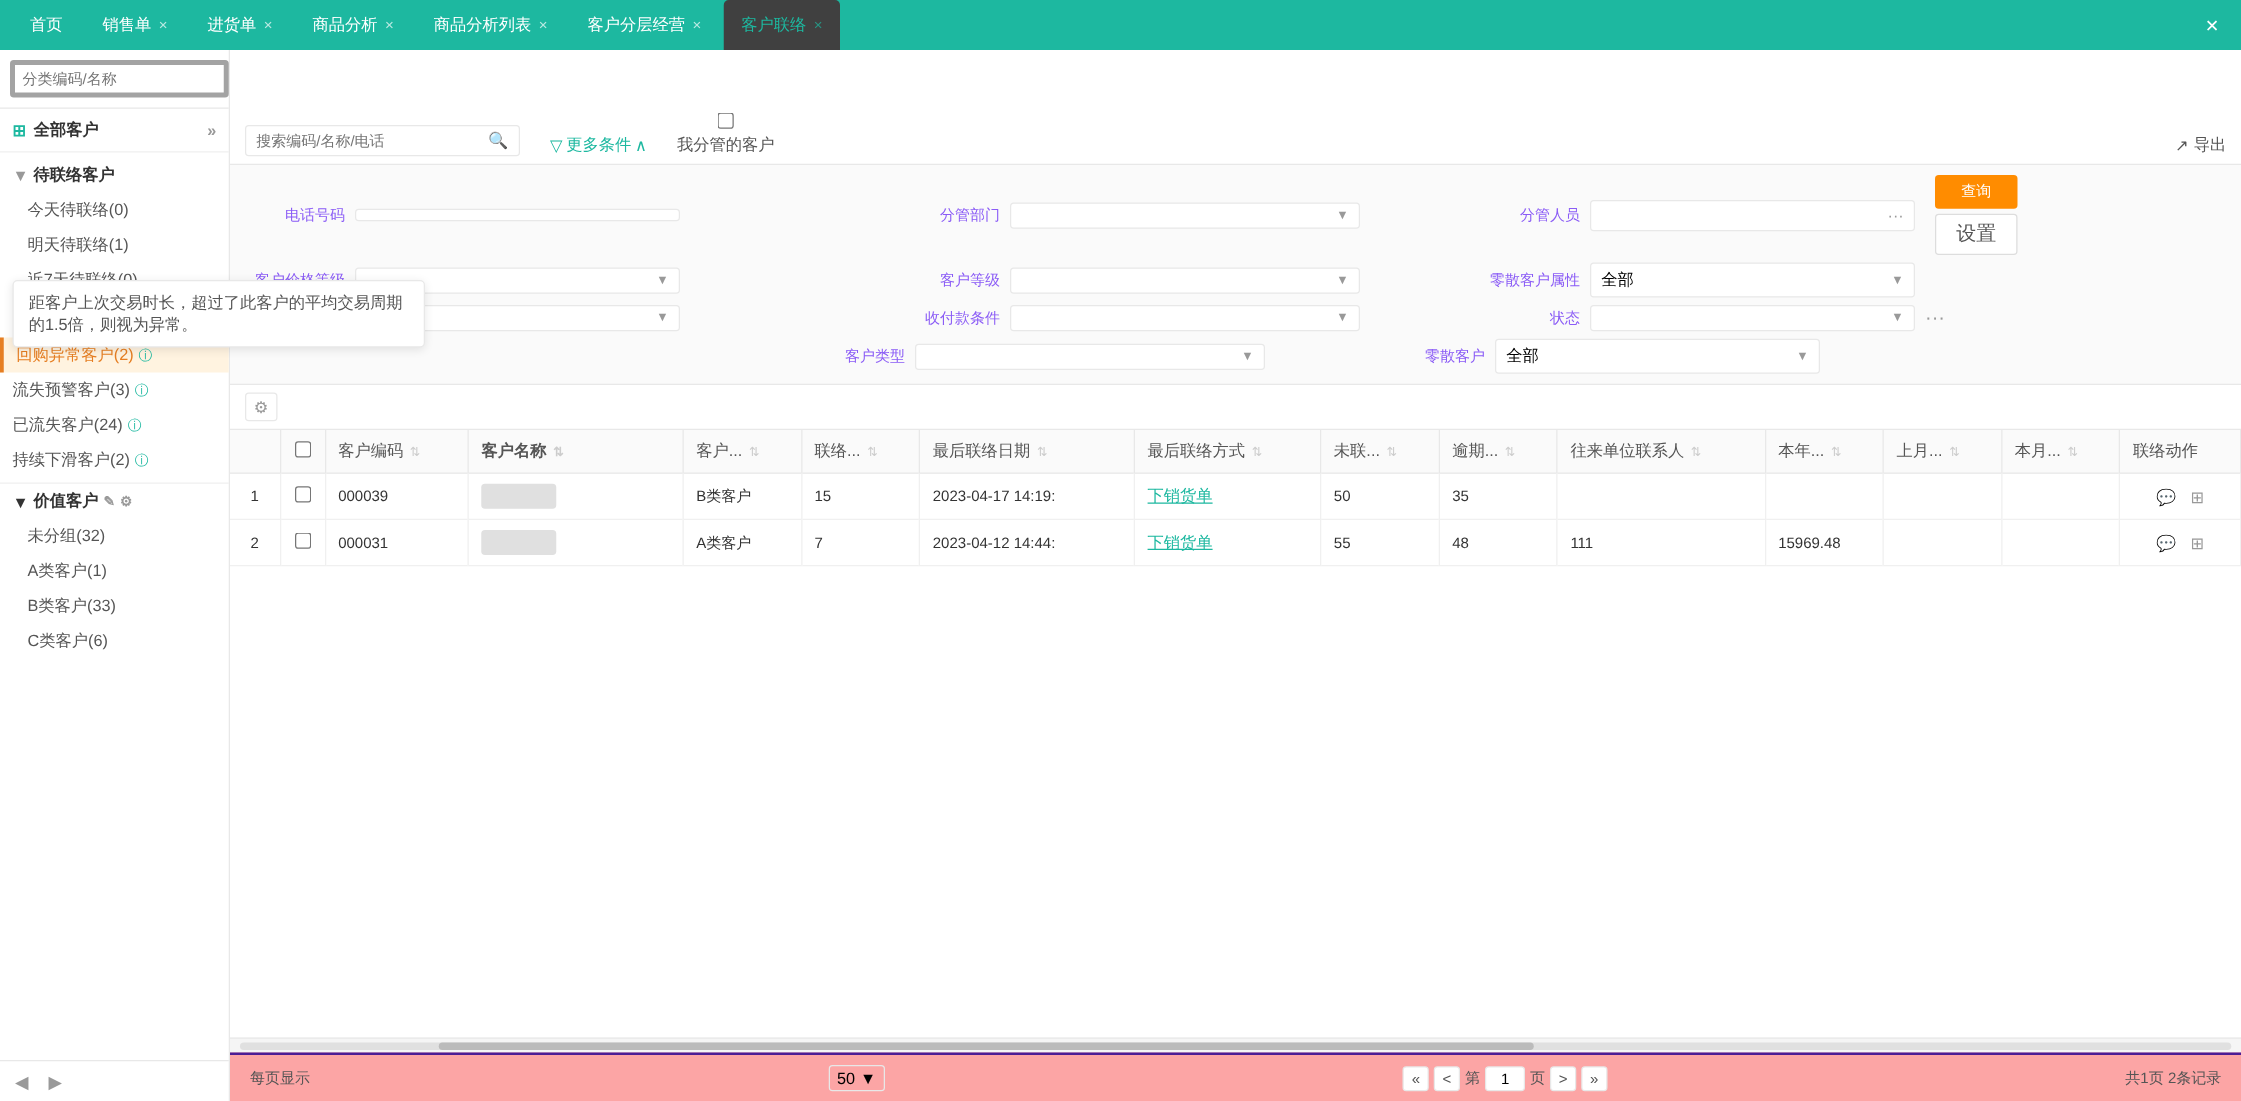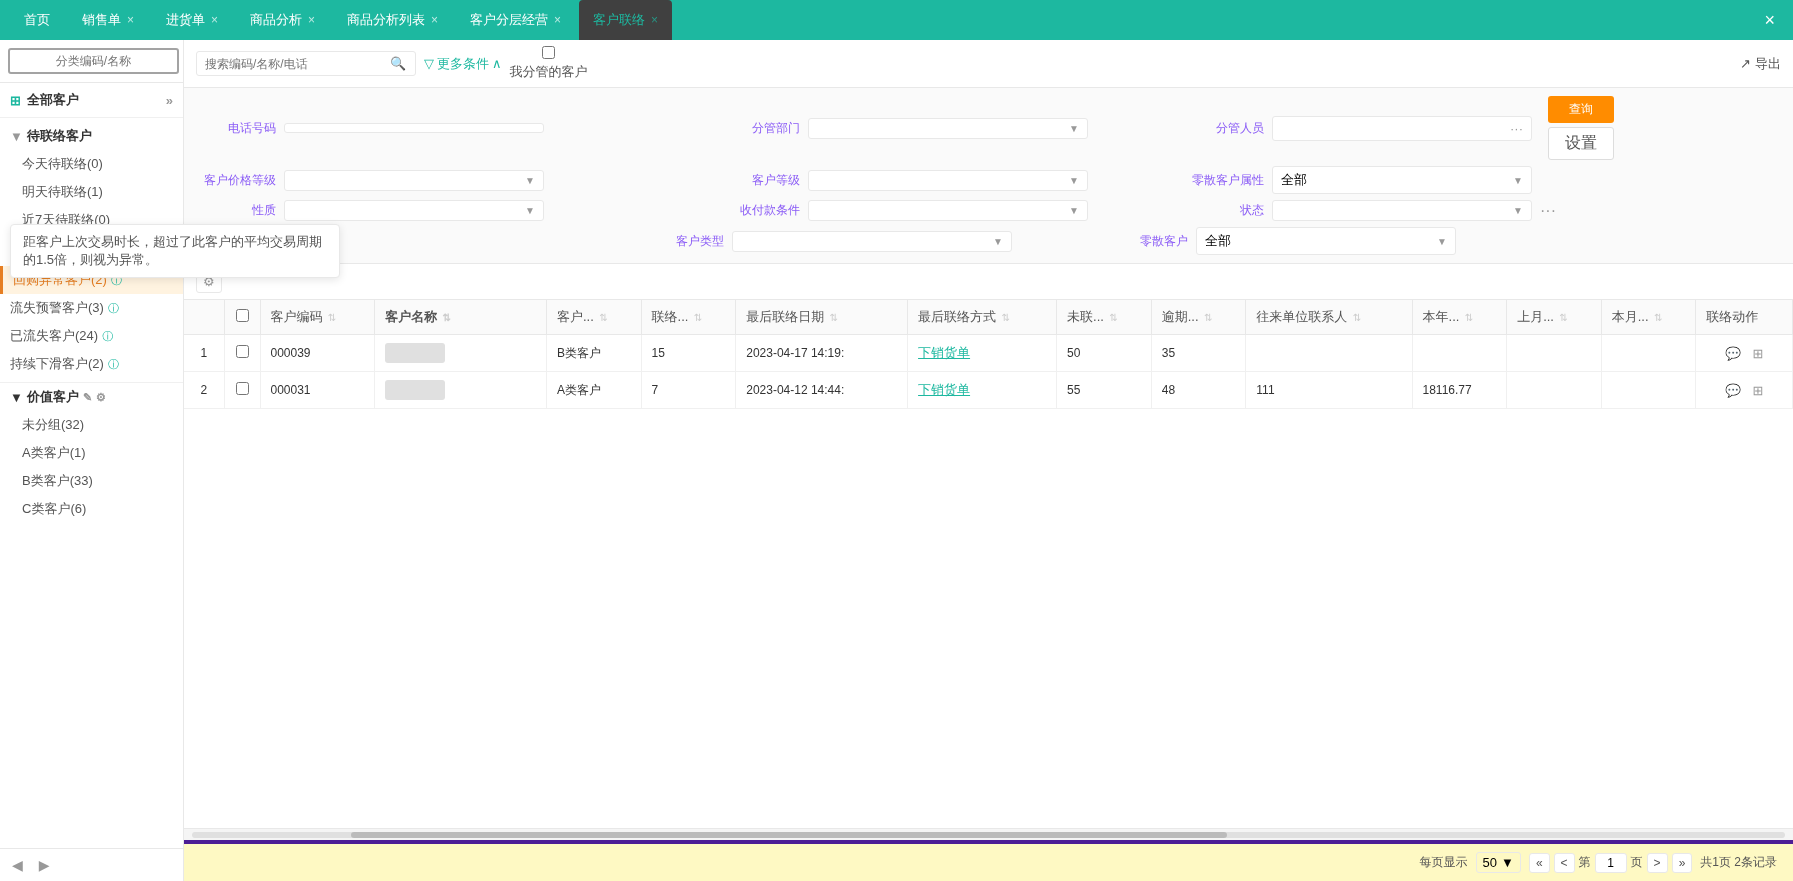--- a/index.html
+++ b/index.html
@@ -25,22 +25,22 @@
 
     
     .sidebar {
       width: 184px; background: white; border-right: 1px solid #e8e8e8;
       display: flex; flex-direction: column; flex-shrink: 0;
     }
     .sidebar-search {
       display: flex; align-items: center; padding: 8px; border-bottom: 1px solid #e8e8e8; gap: 4px;
     }
     .sidebar-search input {
-      flex: 1; border: 2px solid #a3a3a3; border-radius: 3px; padding: 4px 6px;
-      font-size: 12px; outline: none; text-align: center;
+      flex: 1; border: 4px solid #a3a3a3; border-radius: 3px; padding: 4px 6px;
+      font-size: 12px; outline: none;
     }
     .sidebar-search .search-icon { color: #999; cursor: pointer; }
 
     .sidebar-title {
       display: flex; align-items: center; padding: 8px 10px; font-weight: bold; color: #333;
       border-bottom: 1px solid #f0f0f0;
     }
     .sidebar-title .grid-icon { margin-right: 6px; color: #1db8a0; }
     .sidebar-title .collapse-btn { margin-left: auto; color: #999; cursor: pointer; }
 
@@ -62,22 +62,22 @@
       cursor: pointer; font-size: 12px; border-top: 1px solid #f0f0f0; margin-top: 4px;
     }
     .sidebar-group-title .arrow { margin-right: 4px; }
     .sidebar-group-title .edit-icon { margin-left: 4px; color: #999; font-size: 11px; }
 
     
     .content-area { flex: 1; display: flex; flex-direction: column; overflow: hidden; background: white; }
 
     
     .filter-toolbar {
-      display: flex; align-items: center; padding: 6px 12px; border-bottom: 1px solid #e8e8e8;
-      background: white; gap: 8px;
+      display: flex; align-items: flex-end; padding: 6px 12px; border-bottom: 1px solid #e8e8e8;
+      background: white; gap: 24px; margin-top: 44px;
     }
     .search-input-wrap {
       display: flex; align-items: center; border: 1px solid #e8e8e8; border-radius: 3px;
       padding: 4px 8px; width: 220px; gap: 6px;
     }
     .search-input-wrap input { border: none; outline: none; flex: 1; font-size: 12px; color: #999; }
     .more-conditions {
       display: flex; align-items: center; color: #1db8a0; cursor: pointer; font-size: 12px; gap: 3px;
     }
     .my-customers-check {
@@ -127,22 +127,22 @@
 
     
     .table-toolbar {
       display: flex; align-items: center; padding: 6px 12px; border-bottom: 1px solid #e8e8e8;
       background: white; gap: 8px;
     }
     .settings-icon-btn { color: #999; cursor: pointer; border: 1px solid #e8e8e8; border-radius: 3px; padding: 3px 6px; }
 
     
     .pagination {
-      display: flex; align-items: center; justify-content: flex-end;
-      padding: 8px 16px; border-top: 4px solid #4c1d95; background: #fef9c3; gap: 8px;
+      display: flex; align-items: center; justify-content: space-between;
+      padding: 8px 16px; border-top: 2px solid #4c1d95; background: #fca5a5; gap: 8px;
     }
     .page-size-label { color: #555; font-size: 12px; }
     .page-size-select {
       border: 1px solid #e8e8e8; border-radius: 3px; padding: 2px 6px; font-size: 12px;
       display: flex; align-items: center; gap: 4px; cursor: pointer;
     }
     .page-nav { display: flex; align-items: center; gap: 4px; }
     .page-btn {
       border: 1px solid #e8e8e8; border-radius: 3px; padding: 2px 6px;
       cursor: pointer; color: #555; font-size: 12px; background: white;
@@ -498,21 +498,21 @@
             </td>
             <td>A类客户</td>
             <td>7</td>
             <td>2023-04-12 14:44:</td>
             <td>
               <span class="action-link">下销货单</span>
             </td>
             <td>55</td>
             <td>48</td>
             <td>111</td>
-            <td>18116.77</td>
+            <td>15969.48</td>
             <td></td>
             <td></td>
             <td style="text-align:center;">
               <span style="color:#1db8a0; margin-right:8px; cursor:pointer;">💬</span>
               <span style="color:#999; cursor:pointer;">⊞</span>
             </td>
           </tr>
         </tbody>
       </table>
     </div>

